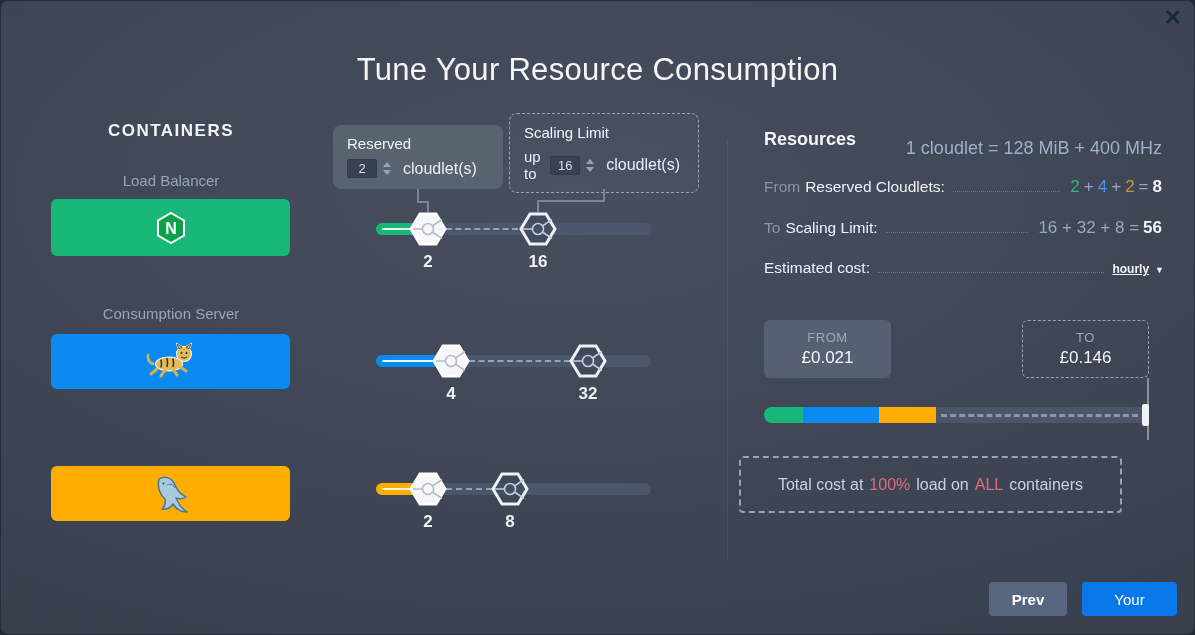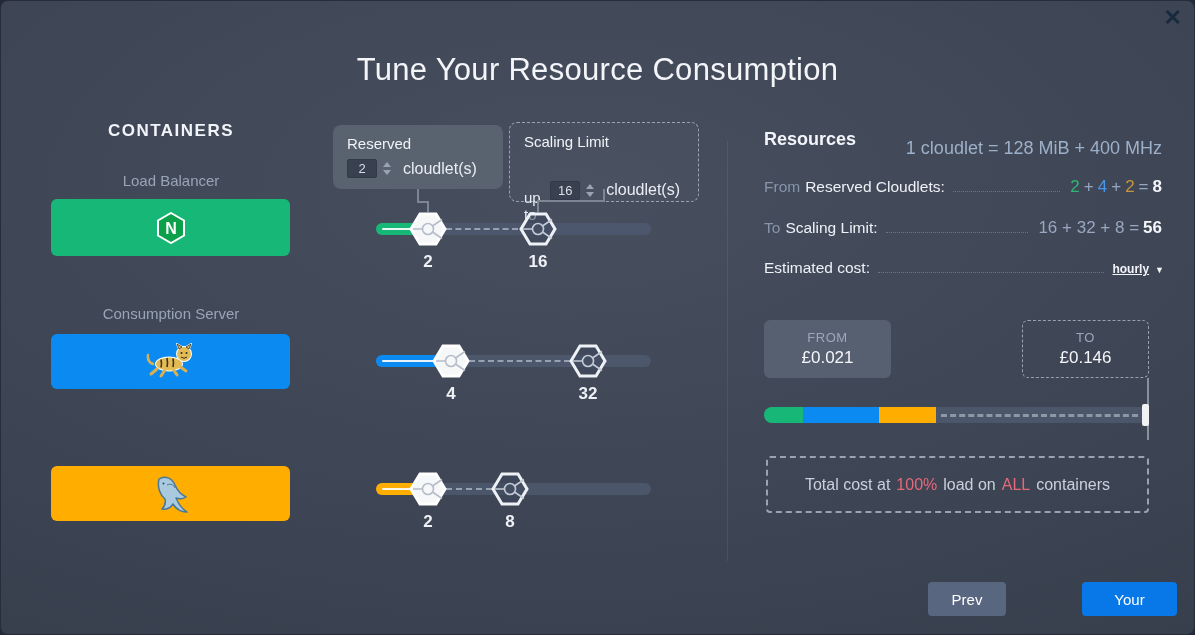--- a/index.html
+++ b/index.html
@@ -19,21 +19,21 @@
 
   
   .res-box { position:absolute; border-radius:8px; padding:10px 18px 8px 14px; color:#f0f3f7; }
   .res-box .bx-title { font-size:15px; margin-bottom:7px; color:#f0f3f7; }
   .bx-row { display:flex; align-items:center; gap:6px; }
   .num-input { width:30px; height:19px; background:#394050; border:1px solid #323948; border-radius:2px; color:#d9dee6; font-size:13px; text-align:center; font-family:"Liberation Sans",sans-serif; }
   .spinner { display:flex; flex-direction:column; gap:3px; cursor:pointer; }
   .spin-up { width:0; height:0; border-left:4px solid transparent; border-right:4px solid transparent; border-bottom:5px solid #99a3b3; }
   .spin-dn { width:0; height:0; border-left:4px solid transparent; border-right:4px solid transparent; border-top:5px solid #99a3b3; }
   .bx-suffix { font-size:16px; color:#e9edf3;margin-left:6px; }
-  .bx-prefix { font-size:15px; color:#e9edf3;margin-top:32px; }
+  .bx-prefix { font-size:15px; color:#e9edf3; }
 
   .conn { position:absolute; }
 
   
   .slider { position:absolute; left:375px; width:275px; height:12px; }
   .track { position:absolute; left:0; top:0; width:275px; height:12px; border-radius:6px; background:rgba(78,89,112,0.85); cursor:pointer; }
   .fill { position:absolute; left:0; top:0; height:12px; border-radius:6px 0 0 6px; }
   .fill-line { position:absolute; left:6px; top:5px; height:2px; border-radius:1px; background:rgba(255,255,255,0.9); }
   .dash { position:absolute; top:5px; border-top:2px dashed #98a1b1; }
   .handle { position:absolute; top:-12px; width:40px; height:36px; cursor:pointer; }
@@ -62,26 +62,26 @@
   .price-box .pb-label { font-size:13px; color:#9aa8ba; letter-spacing:0.5px; }
   .price-box .pb-price { font-size:17px; color:#f4f6f9; }
 
   .vline { position:absolute; left:1146px; top:377px; width:2px; height:62px; background:rgba(160,170,186,0.75); }
 
   .cost-bar { position:absolute; left:763px; top:406px; width:384px; height:16px; border-radius:8px; background:rgba(78,89,112,0.85); }
   .bar-seg { position:absolute; top:0; height:16px; }
   .bar-dash { position:absolute; left:177px; right:10px; top:7px; border-top:3px dashed #8e97a7; }
   .bar-marker { position:absolute; left:1141px; top:403px; width:7px; height:22px; background:#f1f2f4; border-radius:2px; cursor:pointer; }
 
-  .total-box { position:absolute; left:765px; top:455px; width:383px; height:57px; border:2px dashed #9aa3b2; border-radius:4px; display:flex; align-items:center; justify-content:center; font-size:16px; color:#cad1dc; }
+  .total-box { position:absolute; left:738px; top:455px; width:383px; height:57px; border:2px dashed #9aa3b2; border-radius:4px; display:flex; align-items:center; justify-content:center; font-size:16px; color:#cad1dc; }
   .total-box span { margin:0 3px; }
   .hl-red { color:#e5697a; }
 
   .btn { position:absolute; top:581px; height:34px; border:none; border-radius:4px; color:#fff; font-size:15px; font-family:"Liberation Sans",sans-serif; cursor:pointer; }
-  .btn-prev { left:927px; width:78px; background:#596680; }
+  .btn-prev { left:988px; width:78px; background:#596680;font-weight:bold; }
   .btn-next { left:1081px; width:95px; background:#0878e8; }
 </style>
 </head>
 <body>
 
 <div class="dialog">
 
   <div class="close-x">✕</div>
 
   <div class="title">Tune Your Resource Consumption</div>
@@ -133,21 +133,21 @@
     <div class="bx-row">
       <input class="num-input" value="2" style="">
       <span class="spinner">
           <span class="spin-up"></span>
           <span class="spin-dn"></span>
         </span>
       <span class="bx-suffix">cloudlet(s)</span>
     </div>
   </div>
 
-  <div class="res-box" style="left:508px; top:121px; width:190px; height:80px; border:1px dashed #9aa3b2; background:rgba(255,255,255,0.02)">
+  <div class="res-box" style="left:508px; top:112px; width:190px; height:80px; border:1px dashed #9aa3b2; background:rgba(255,255,255,0.02)">
     <div class="bx-title">Scaling Limit</div>
     <div class="bx-row">
       <span class="bx-prefix">up to</span>
       <input class="num-input" value="16" style="">
       <span class="spinner">
           <span class="spin-up"></span>
           <span class="spin-dn"></span>
         </span>
       <span class="bx-suffix">cloudlet(s)</span>
     </div>

